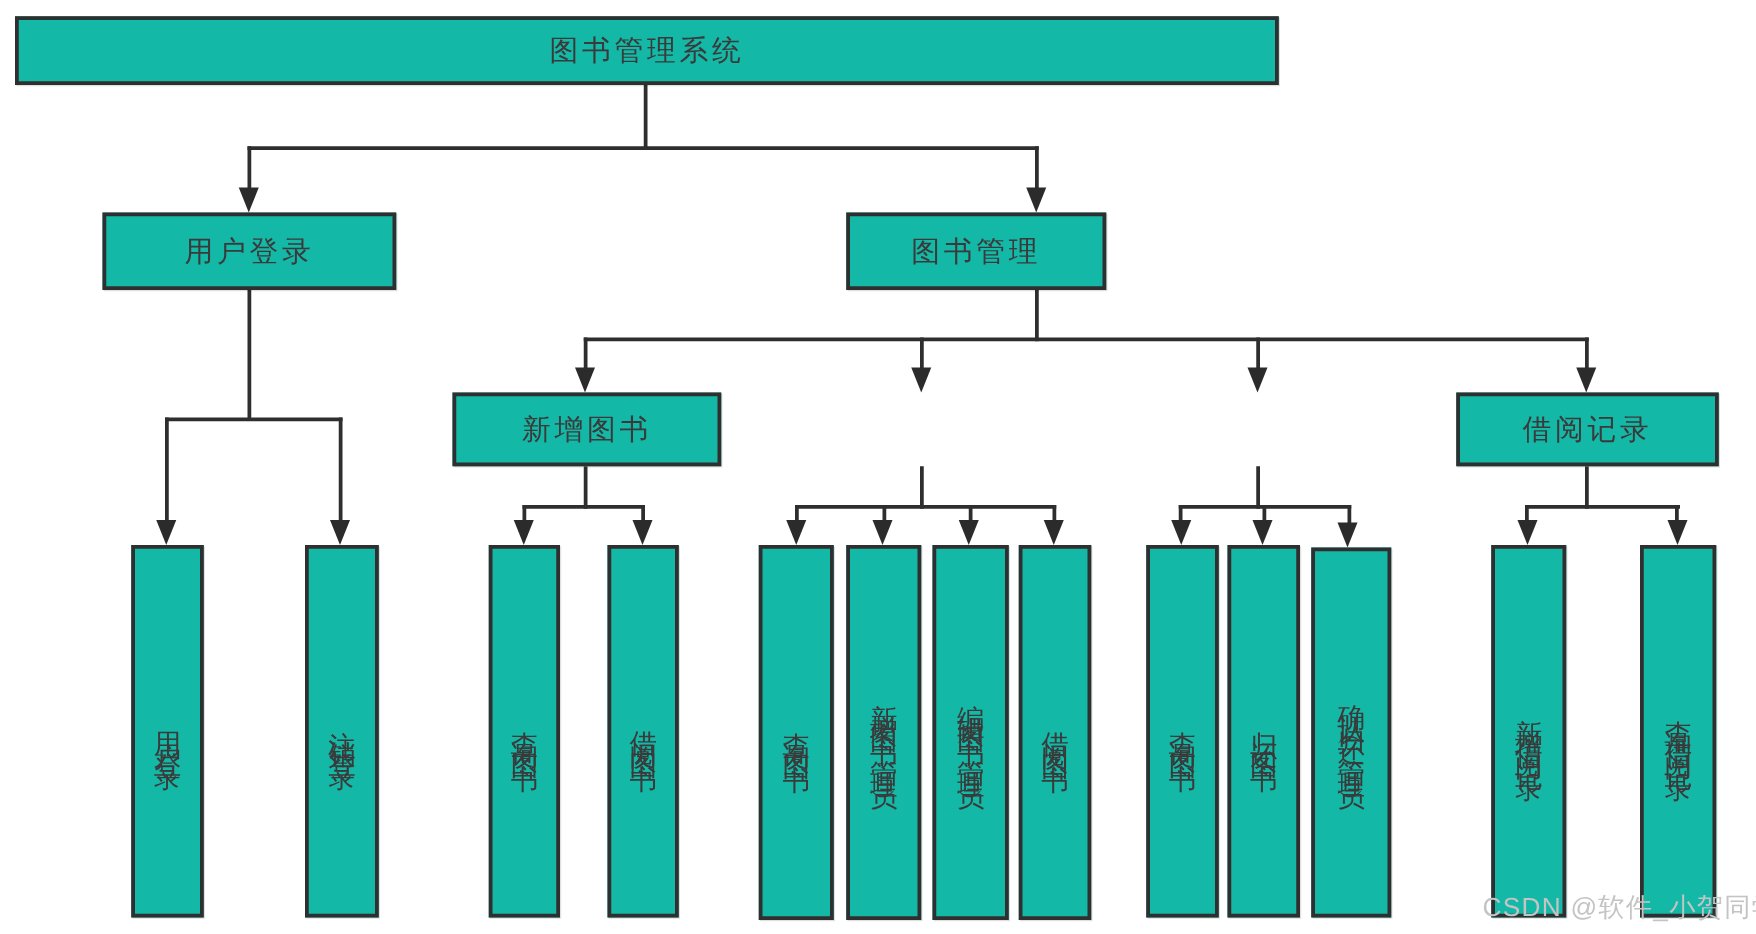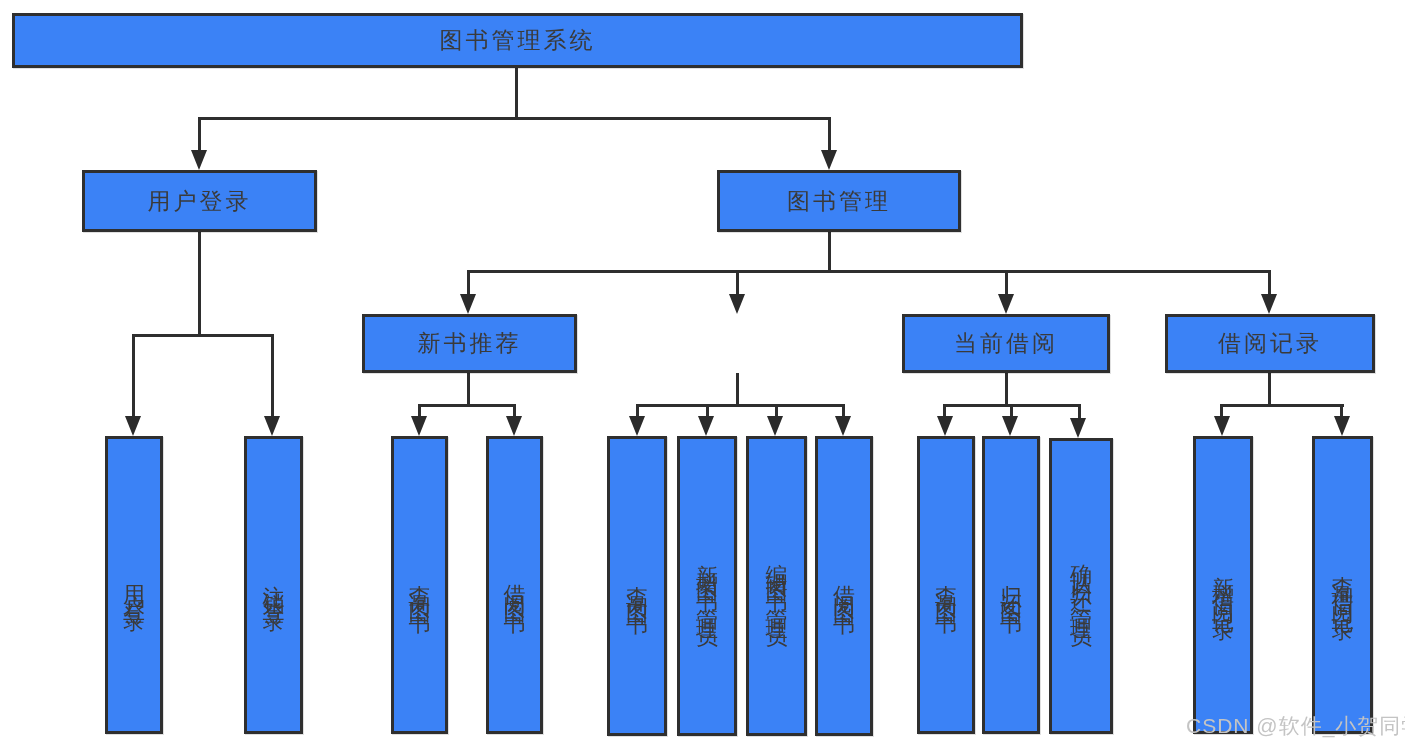--- a/index.html
+++ b/index.html
@@ -24,21 +24,21 @@
     width: 0; height: 0;
     border-left: 8px solid transparent;
     border-right: 8px solid transparent;
     border-top: 20px solid #2b2b2b;
   }
   
   .box {
     position: absolute;
     box-sizing: border-box;
     border: 3px solid #2f2f2f;
-    background: #3b82f6;
+    background: #14b8a6;
     display: flex;
     align-items: center;
     justify-content: center;
     box-shadow: 1px 1px 0 rgba(0,0,0,0.12);
   }
   .box .hlabel {
     font-size: 23px;
     letter-spacing: 3px;
     color: #3a3a3a;
     white-space: nowrap;
@@ -126,29 +126,26 @@
   <div class="ar" style="left:1214px;top:416px"></div>
   <div class="ar" style="left:1334px;top:416px"></div>
 
   <div class="box" style="left:12px;top:13px;width:1011px;height:55px">
     <span class="hlabel">图书管理系统</span>
   </div>
 
   <div class="box" style="left:82px;top:170px;width:235px;height:62px">
     <span class="hlabel">用户登录</span>
   </div>
-  <div class="box" style="left:717px;top:170px;width:244px;height:62px">
+  <div class="box" style="left:677px;top:170px;width:208px;height:62px">
     <span class="hlabel">图书管理</span>
   </div>
 
   <div class="box" style="left:362px;top:314px;width:215px;height:59px">
-    <span class="hlabel">新书推荐</span>
-  </div>
-  <div class="box" style="left:902px;top:314px;width:208px;height:59px">
-    <span class="hlabel">当前借阅</span>
+    <span class="hlabel">新增图书</span>
   </div>
   <div class="box" style="left:1165px;top:314px;width:210px;height:59px">
     <span class="hlabel">借阅记录</span>
   </div>
 
   <div class="box" style="left:105px;top:436px;width:58px;height:298px">
     <span class="vlabel">用户登录</span>
   </div>
   <div class="box" style="left:244px;top:436px;width:59px;height:298px">
     <span class="vlabel">注销登录</span>

